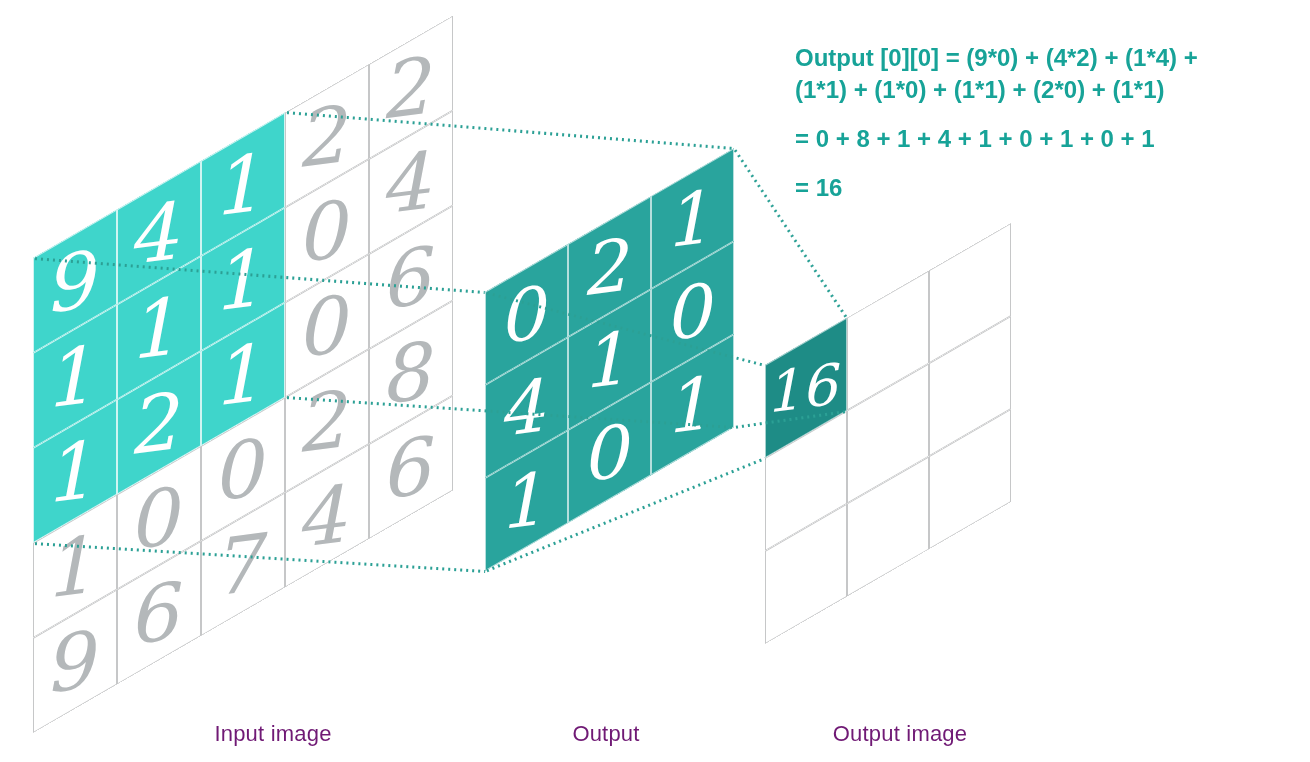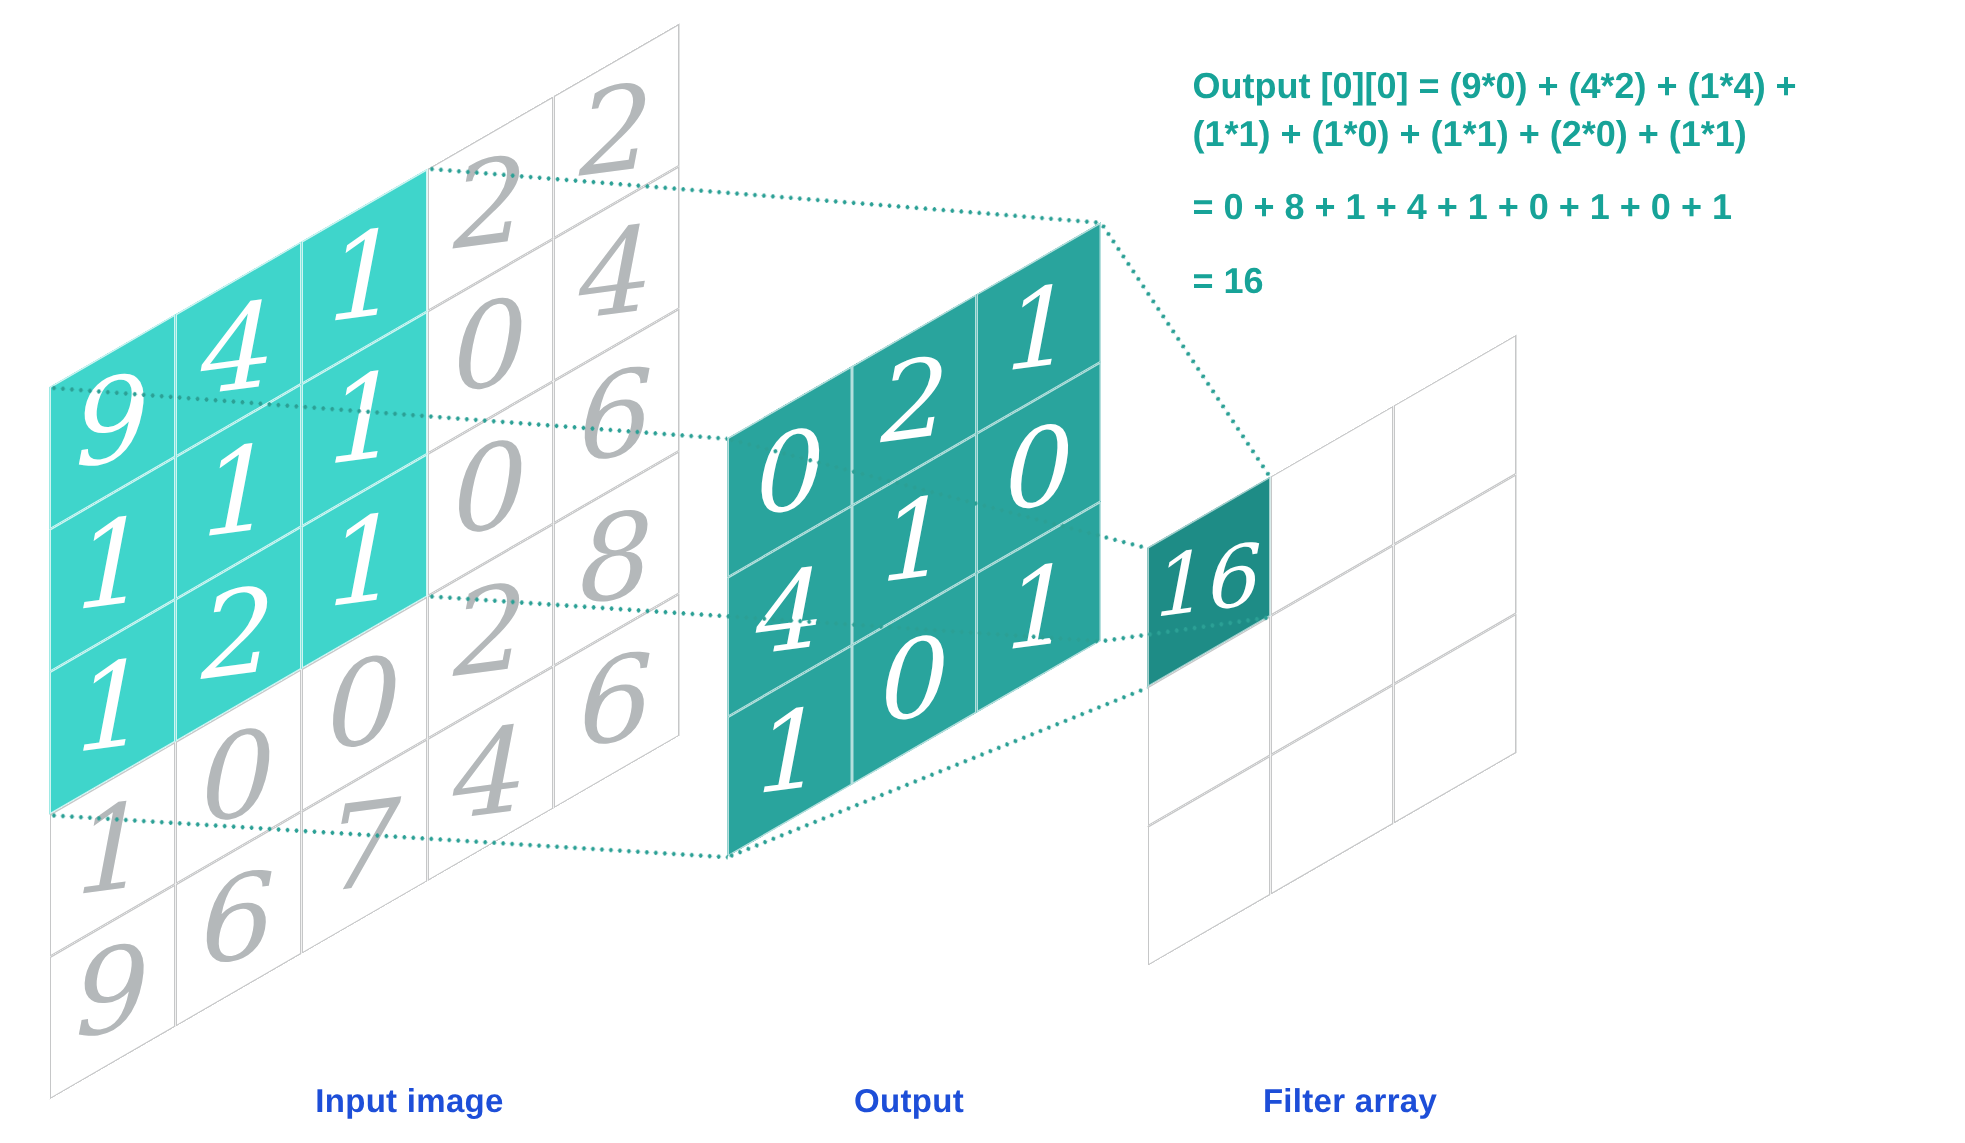--- a/index.html
+++ b/index.html
@@ -30,21 +30,21 @@
   
   .equation {
     position:absolute; left:795px; top:42px; width:520px;
     font-weight:bold; font-size:24px; line-height:32px;
   }
   .equation div[data-name="equation-line-3"],
   .equation div[data-name="equation-line-4"] { margin-top:17px; }
   
   .axis-label {
     position:absolute; top:721px; transform:translateX(-50%);
-    font-size:22px; color:#1d4ed8; letter-spacing:0.2px; white-space:nowrap;font-weight:bold;
+    font-size:22px; color:#701a75; letter-spacing:0.2px; white-space:nowrap;
   }
 </style>
 </head>
 <body>
 
 <div class="canvas" data-name="convolution-diagram">
 
   <div class="grid" id="inputGrid" data-name="input-grid">
       <div class="cell" data-name="input-cell" style="background: rgb(63, 213, 203); box-shadow: rgba(255, 255, 255, 0.75) 0px 0px 0px 1px inset;">
         <span data-name="input-cell-value" style="color: rgb(255, 255, 255);">9</span>
@@ -194,15 +194,15 @@
 
   <div class="equation" id="equationBlock" data-name="equation-block" style="color: rgb(23, 163, 152);">
     <div data-name="equation-line-1">Output [0][0] = (9*0) + (4*2) + (1*4) +</div>
     <div data-name="equation-line-2">(1*1) + (1*0) + (1*1) + (2*0) + (1*1)</div>
     <div data-name="equation-line-3">= 0 + 8 + 1 + 4 + 1 + 0 + 1 + 0 + 1</div>
     <div data-name="equation-line-4">= 16</div>
   </div>
 
   <div class="axis-label" style="left:273px" data-name="input-image-label">Input image</div>
   <div class="axis-label" style="left:606px" data-name="filter-label">Output</div>
-  <div class="axis-label" style="left:900px" data-name="output-array-label">Filter array</div>
+  <div class="axis-label" style="left:900px" data-name="output-array-label">Output image</div>
 
 </div>
 
 </body></html>

